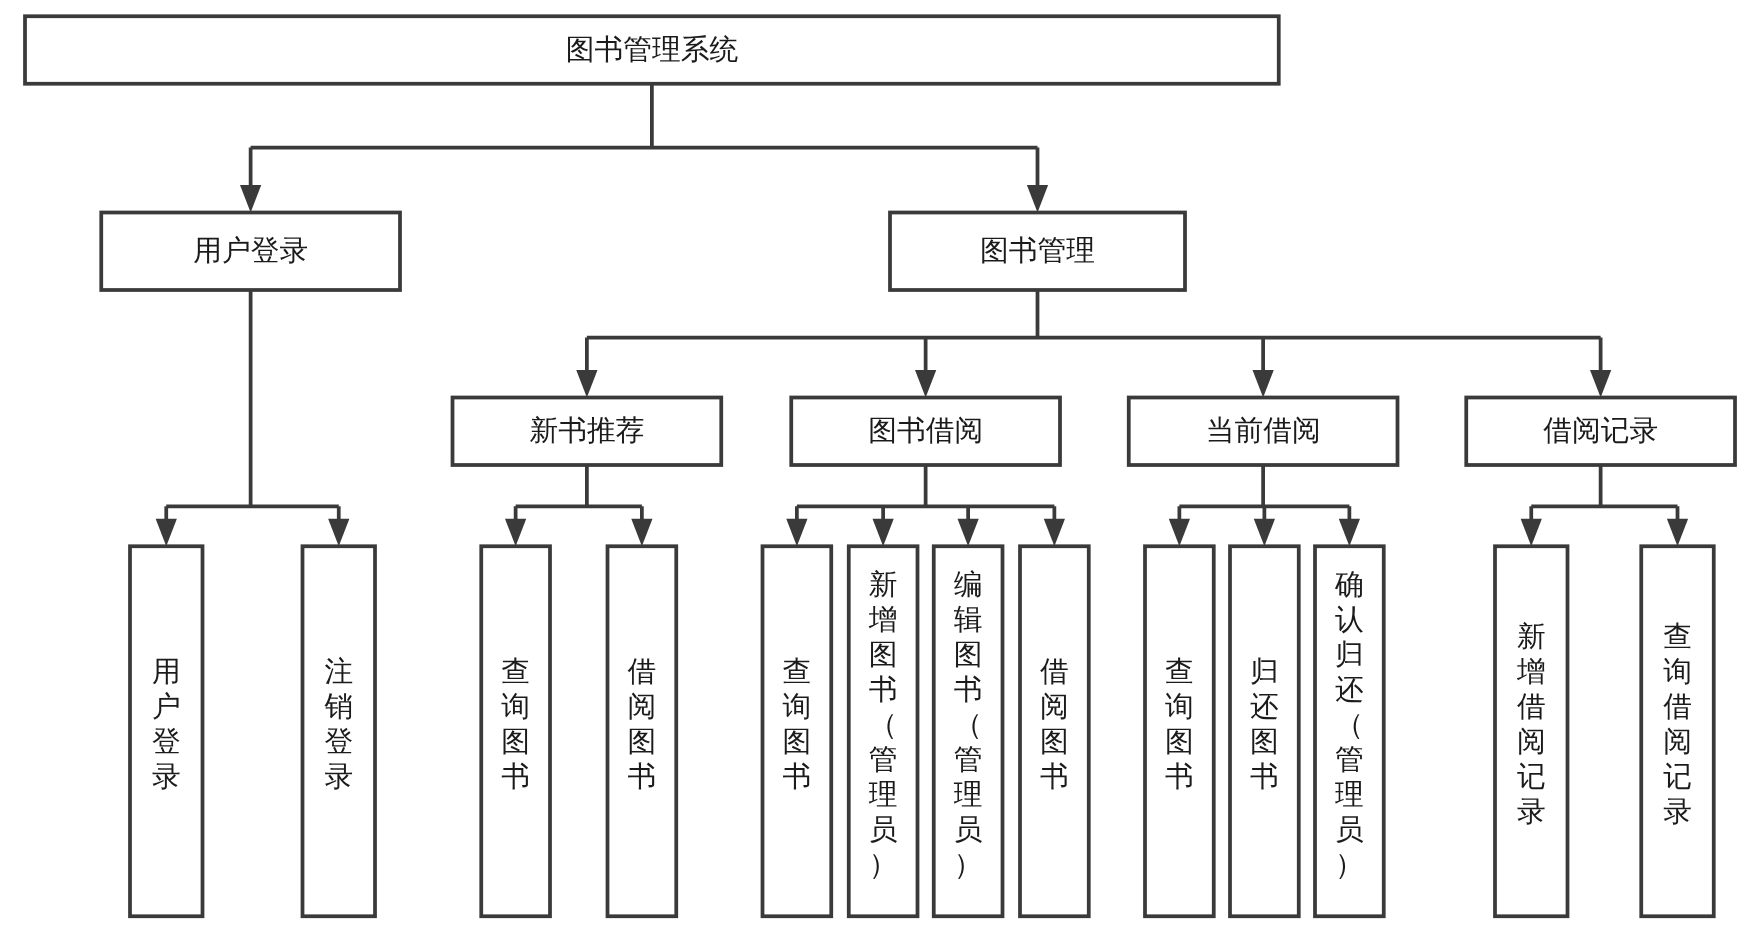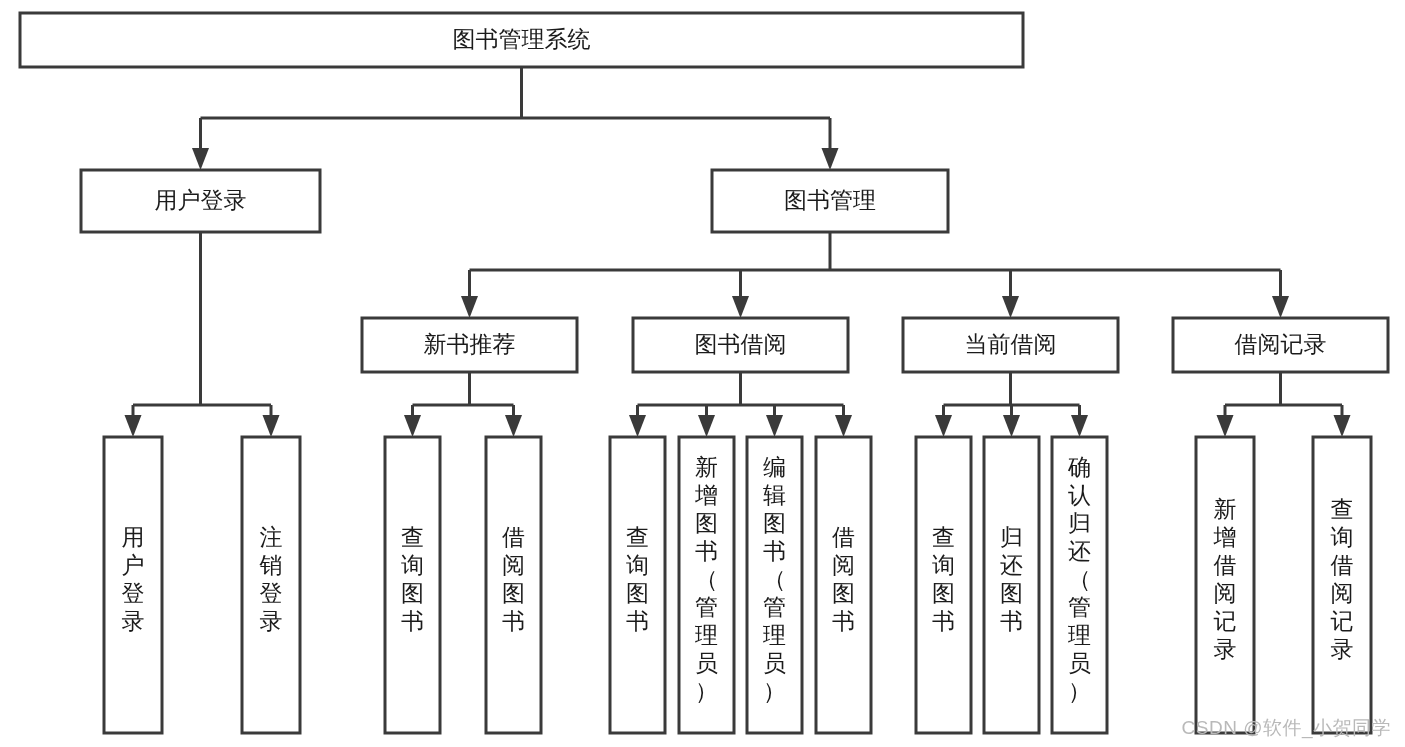--- a/index.html
+++ b/index.html
@@ -202,14 +202,13 @@
         <g>
           <rect x="1196" y="437" width="58" height="296" class="node-rect"></rect>
           <text x="1225" y="0" class="node-label-vert" font-size="23"><tspan x="1225" y="517">新</tspan><tspan x="1225" y="545">增</tspan><tspan x="1225" y="573">借</tspan><tspan x="1225" y="601">阅</tspan><tspan x="1225" y="629">记</tspan><tspan x="1225" y="657">录</tspan></text>
         </g>
         <g>
           <rect x="1313" y="437" width="58" height="296" class="node-rect"></rect>
           <text x="1342" y="0" class="node-label-vert" font-size="23"><tspan x="1342" y="517">查</tspan><tspan x="1342" y="545">询</tspan><tspan x="1342" y="573">借</tspan><tspan x="1342" y="601">阅</tspan><tspan x="1342" y="629">记</tspan><tspan x="1342" y="657">录</tspan></text>
         </g>
       </g>
   </svg>
-  <div class="watermark">CSDN @软件_小贺同学</div>
 </div>
 
 </body></html>

